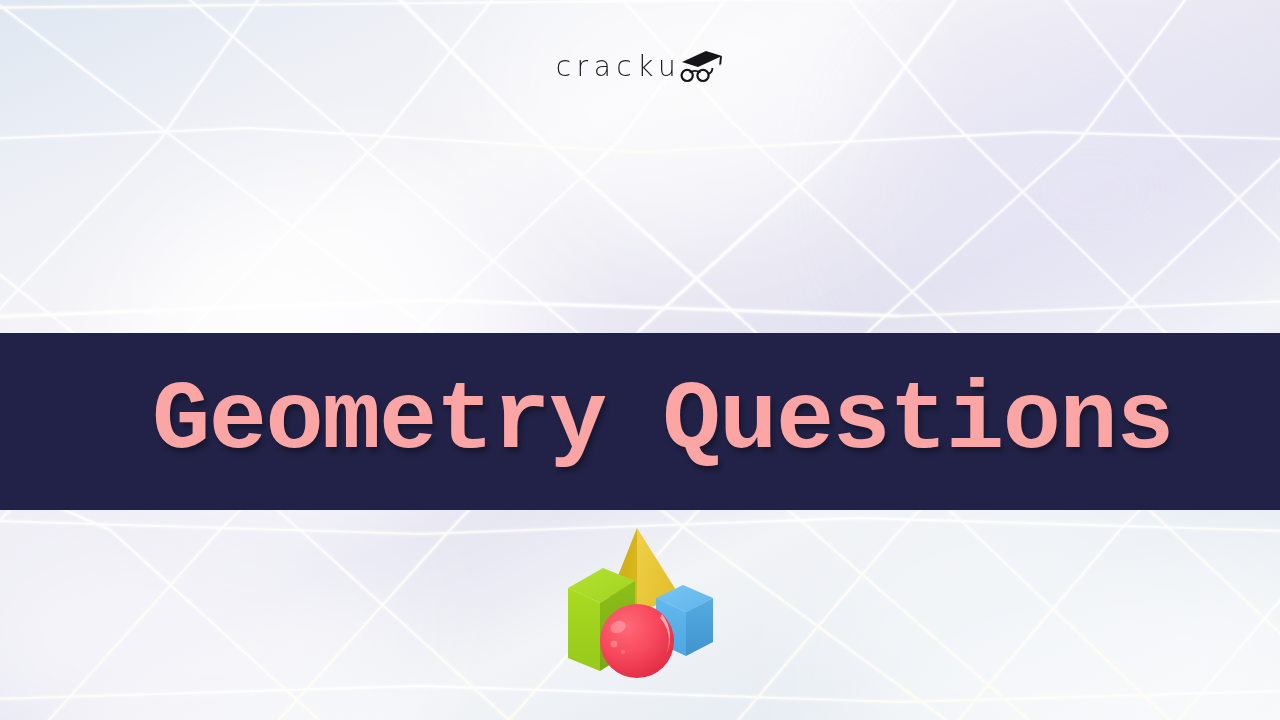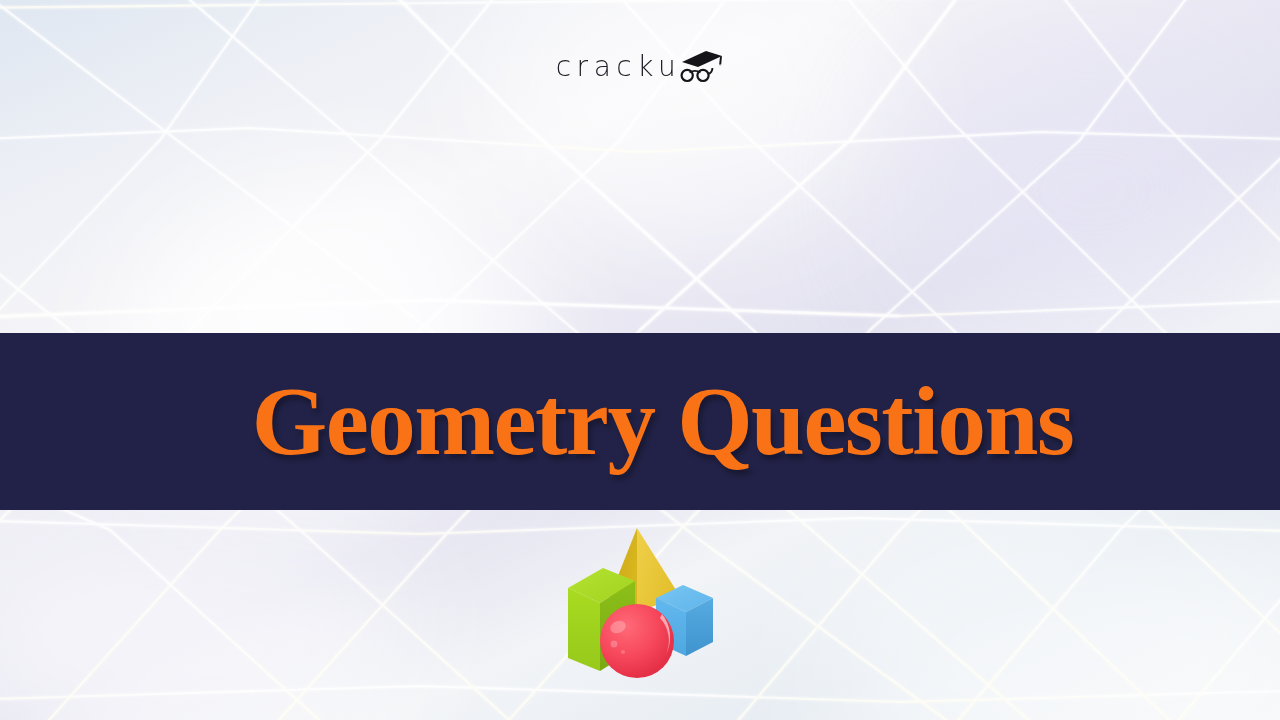--- a/index.html
+++ b/index.html
@@ -88,24 +88,24 @@
 
   
   #band {
     position:absolute;
     left:0; top:333px;
     width:1280px; height:177px;
     background:#222248;
     display:flex; align-items:center; justify-content:center;
   }
   #band-text {
-    font-family:Liberation Serif, serif;
+    font-family:Liberation Mono, monospace;
     font-size:97px;
     font-weight:700;
-    color:#f97316;
+    color:#fca5a5;
     letter-spacing:-1.5px;
     line-height:1;
     white-space:nowrap;
     text-shadow:3px 5px 5px rgba(0,0,0,.30);
     margin-left:45px;
   }
 
   
   #shapes-wrap {
     position:absolute;

